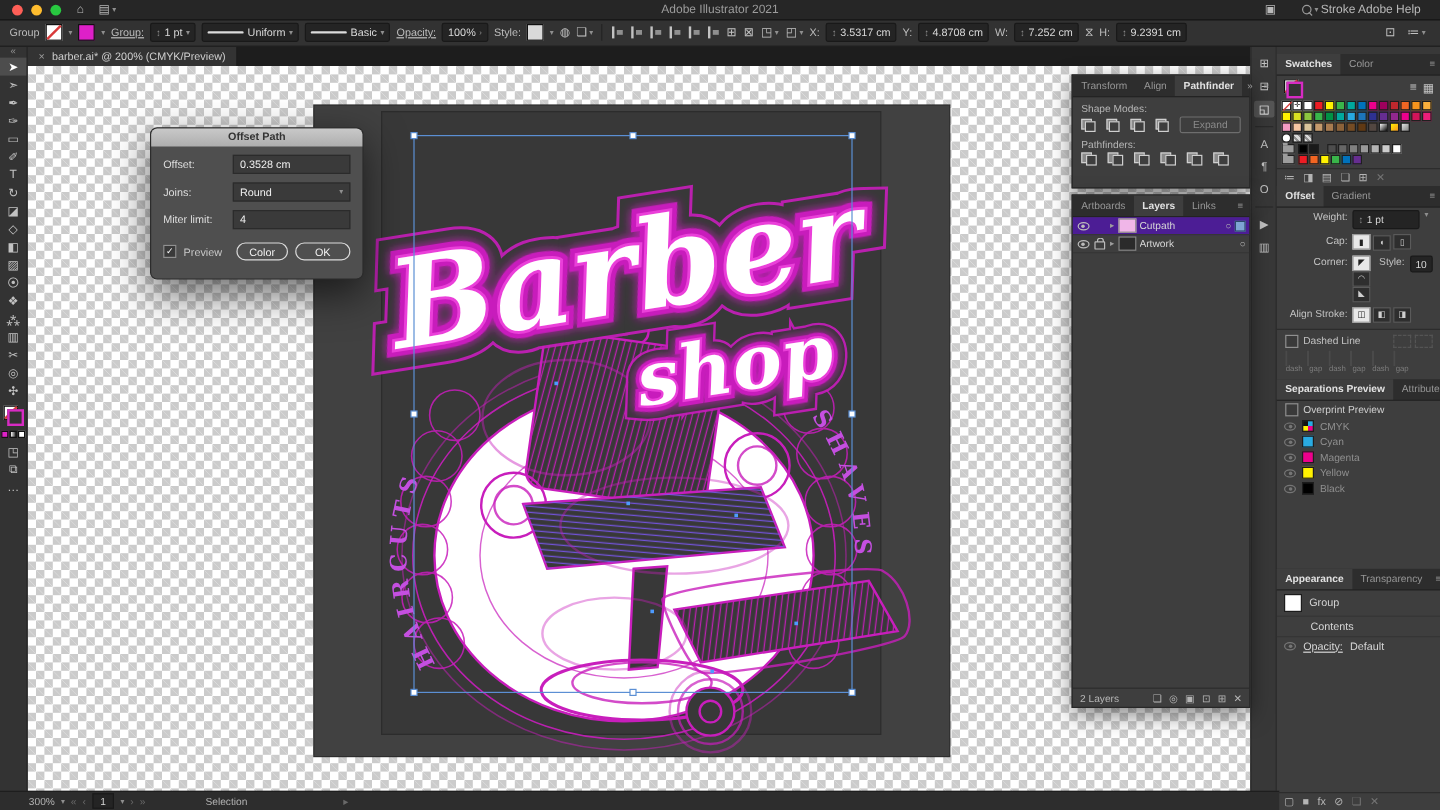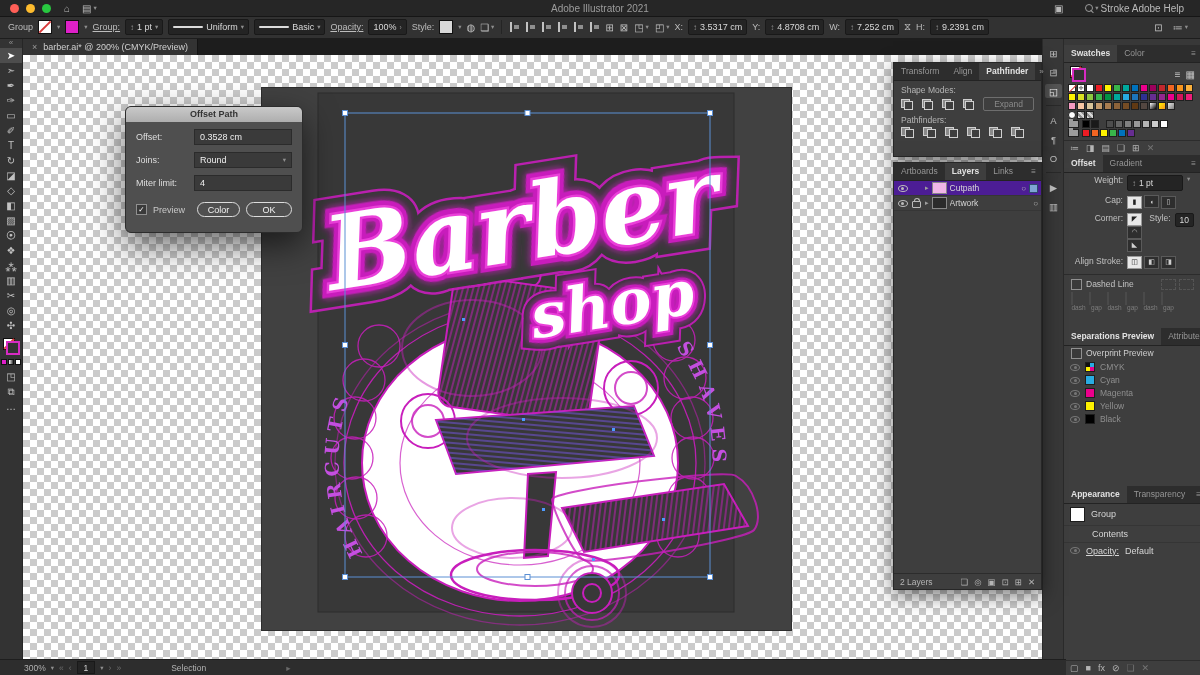--- a/index.html
+++ b/index.html
@@ -638,21 +638,21 @@
     </div>
     <div class="dash-strip" id="dash-cells">
         <span class="dash-cell"><span class="dash-box"></span><div class="dash-lab">dash</div></span>
         <span class="dash-cell"><span class="dash-box"></span><div class="dash-lab">gap</div></span>
         <span class="dash-cell"><span class="dash-box"></span><div class="dash-lab">dash</div></span>
         <span class="dash-cell"><span class="dash-box"></span><div class="dash-lab">gap</div></span>
         <span class="dash-cell"><span class="dash-box"></span><div class="dash-lab">dash</div></span>
         <span class="dash-cell"><span class="dash-box"></span><div class="dash-lab">gap</div></span>
       </div>
 
-    <div class="ptabs" id="sep-tabs" style="margin-top:16px">
+    <div class="ptabs" id="sep-tabs" style="margin-top:4px">
         <span class="ptab active">Separations Preview</span>
         <span class="ptab">Attributes</span>
         <span class="spacer"></span>
       </div>
     <div class="srowline" style="color:#cfcfcf">
         <span class="cbx"></span>
       <span>Overprint Preview</span>
       </div>
     <div id="sep-rows">
         <div class="seprow">

